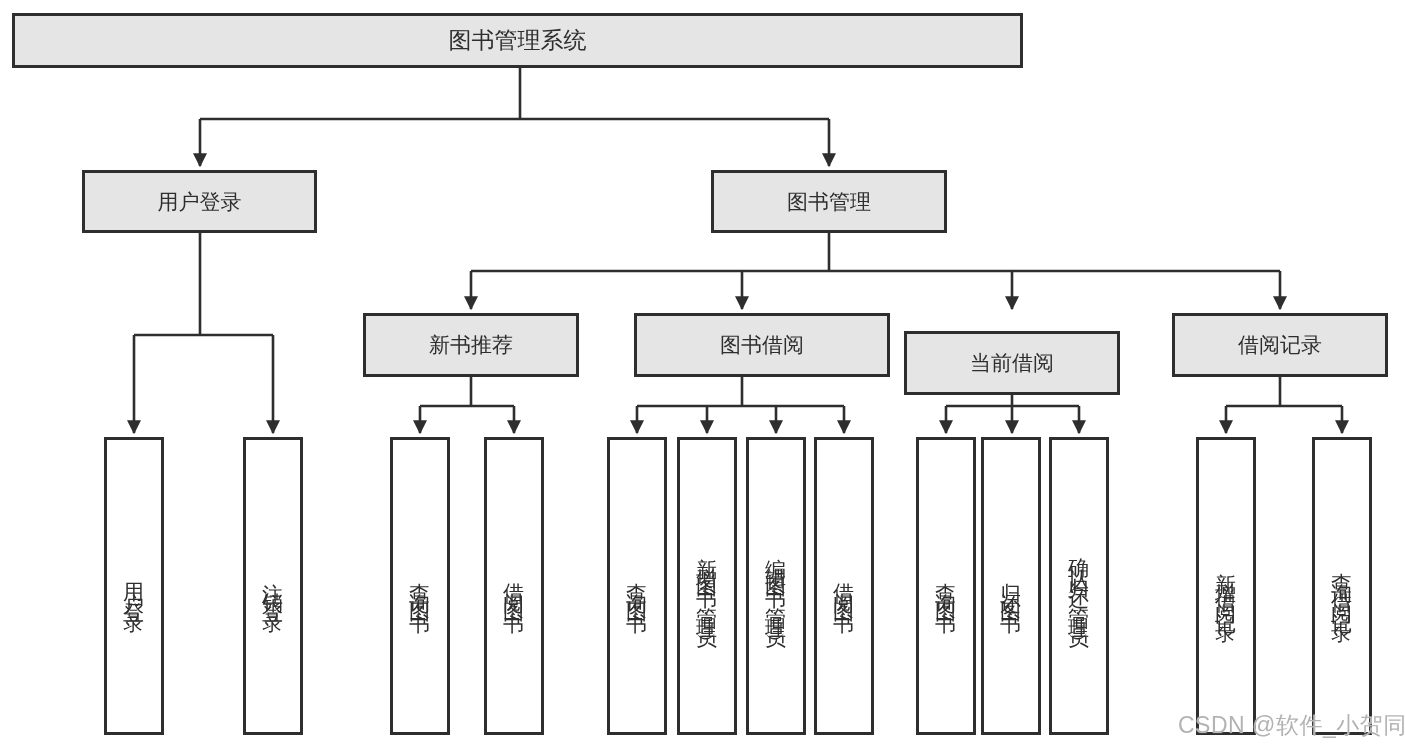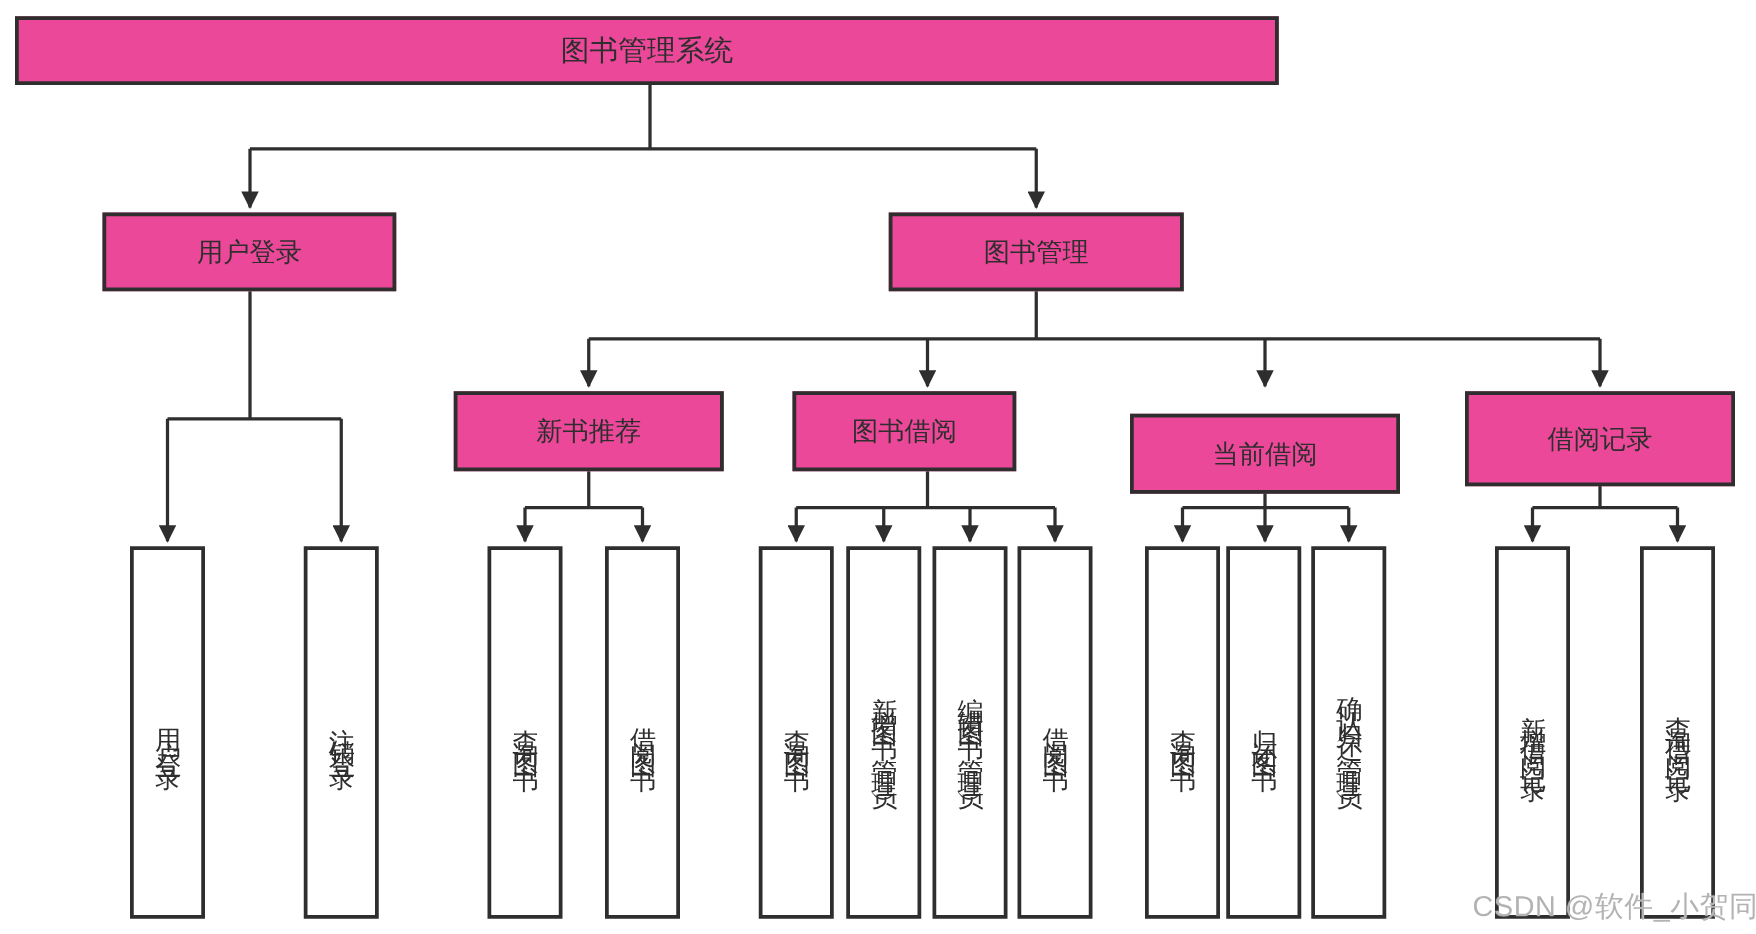--- a/index.html
+++ b/index.html
@@ -15,21 +15,21 @@
     overflow: hidden;
   }
   .wires {
     position: absolute;
     left: 0; top: 0;
     width: 1405px; height: 747px;
   }
   .box {
     position: absolute;
     box-sizing: border-box;
-    background: #ec4899;
+    background: #e5e5e5;
     border: 3px solid #2e2e2e;
     display: flex;
     align-items: center;
     justify-content: center;
     color: #2e2e2e;
   }
   .box.root  { font-size: 23px; }
   .box.lvl   { font-size: 21px; }
   .vbox {
     position: absolute;
@@ -119,27 +119,27 @@
   <div class="box lvl" style="left:82px; top:170px; width:235px; height:63px;">
     <span>用户登录</span>
   </div>
   <div class="box lvl" style="left:363px; top:313px; width:216px; height:64px;">
     <span>新书推荐</span>
   </div>
 
   <div class="box lvl" style="left:711px; top:170px; width:236px; height:63px;">
     <span>图书管理</span>
   </div>
-  <div class="box lvl" style="left:634px; top:313px; width:179px; height:64px;">
+  <div class="box lvl" style="left:634px; top:313px; width:256px; height:64px;">
     <span>图书借阅</span>
   </div>
   <div class="box lvl" style="left:904px; top:331px; width:216px; height:64px;">
     <span>当前借阅</span>
   </div>
-  <div class="box lvl" style="left:1172px; top:313px; width:216px; height:76px;">
+  <div class="box lvl" style="left:1172px; top:313px; width:216px; height:64px;">
     <span>借阅记录</span>
   </div>
 
   <div class="vbox" style="left:104px;">
     <span>用户登录</span>
   </div>
   <div class="vbox" style="left:243px;">
     <span>注销登录</span>
   </div>
 

